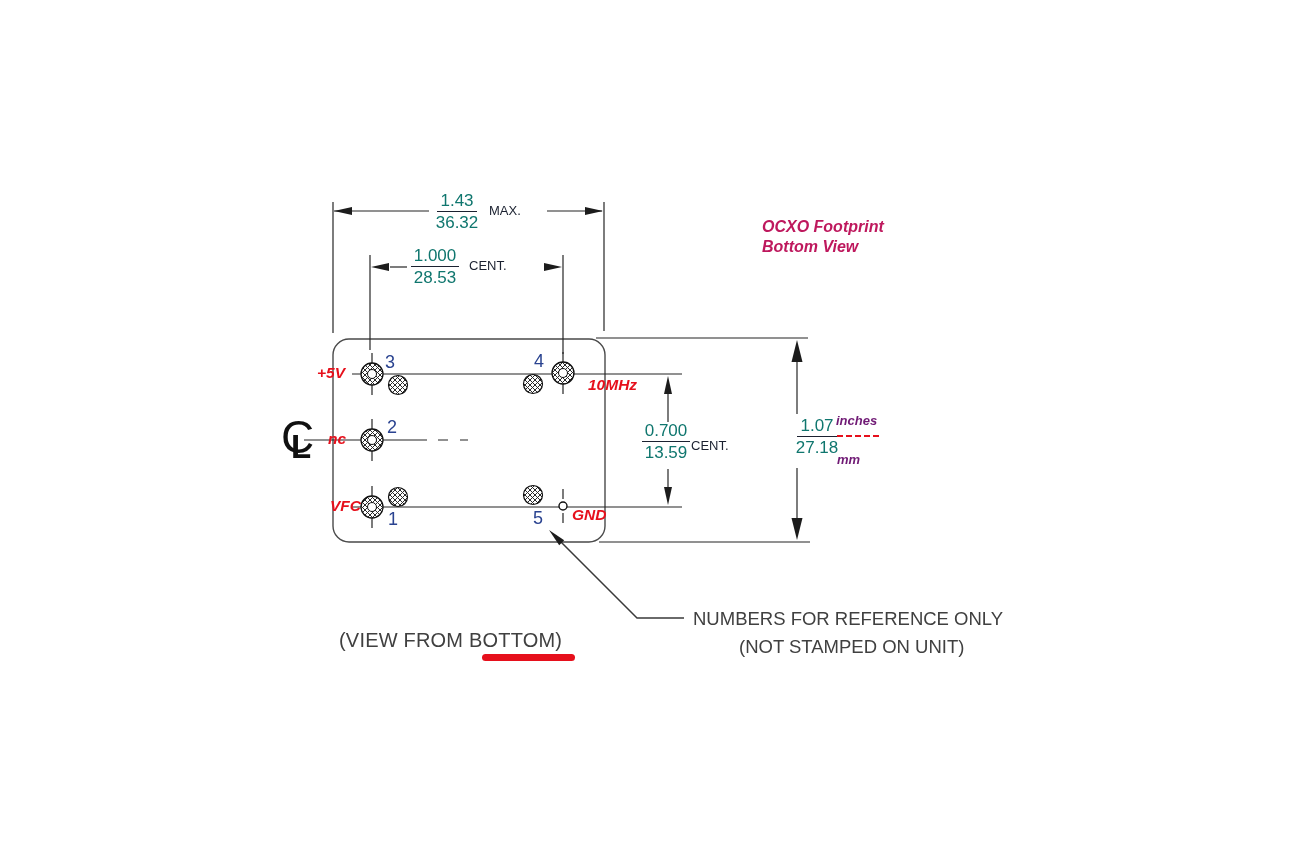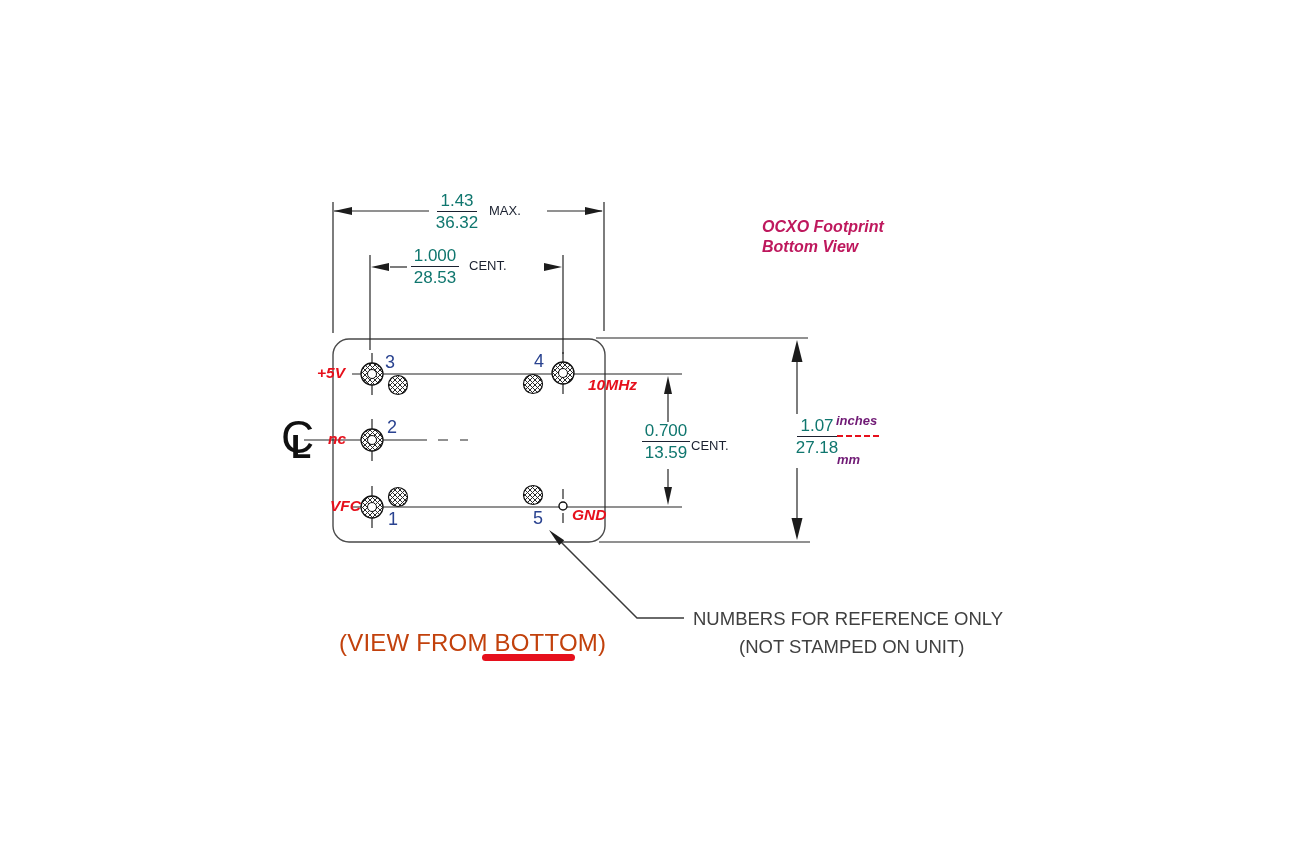--- a/index.html
+++ b/index.html
@@ -11,21 +11,21 @@
   .abs{position:absolute;white-space:nowrap;}
   .dimtext{font-size:13px;color:#1b2130;}
   .frac{text-align:center;font-size:17px;color:#0f766e;line-height:1.0;}
   .frac .num{display:inline-block;border-bottom:1.6px solid #1b2130;padding:0 3px 2px 3px;}
   .frac .den{display:block;padding-top:2px;}
   .redlab{color:#e6101c;font-weight:bold;font-style:italic;font-size:15.5px;}
   .pinnum{color:#2a4390;font-size:18px;}
   .title-red{color:#be185d;font-weight:bold;font-style:italic;font-size:16px;line-height:20px;}
   .units-red{color:#701a75;font-weight:bold;font-style:italic;font-size:13px;}
   .units-sep{border-top:2px dashed #e6101c;width:42px;height:0;}
-  .caption{font-size:24px;color:#c2410c;letter-spacing:0.2px;}
+  .caption{font-size:20px;color:#404040;letter-spacing:0.2px;}
   .note{font-size:18.5px;color:#404040;}
   .red-underline{background:#e6101c;width:93px;height:7px;border-radius:3.5px;}
   .cl-c{font-size:46px;line-height:1;color:#101010;font-weight:500;}
   .cl-l{font-size:33px;line-height:1;color:#101010;font-weight:600;}
 </style>
 </head>
 <body>
 
 <div class="stage">
 

